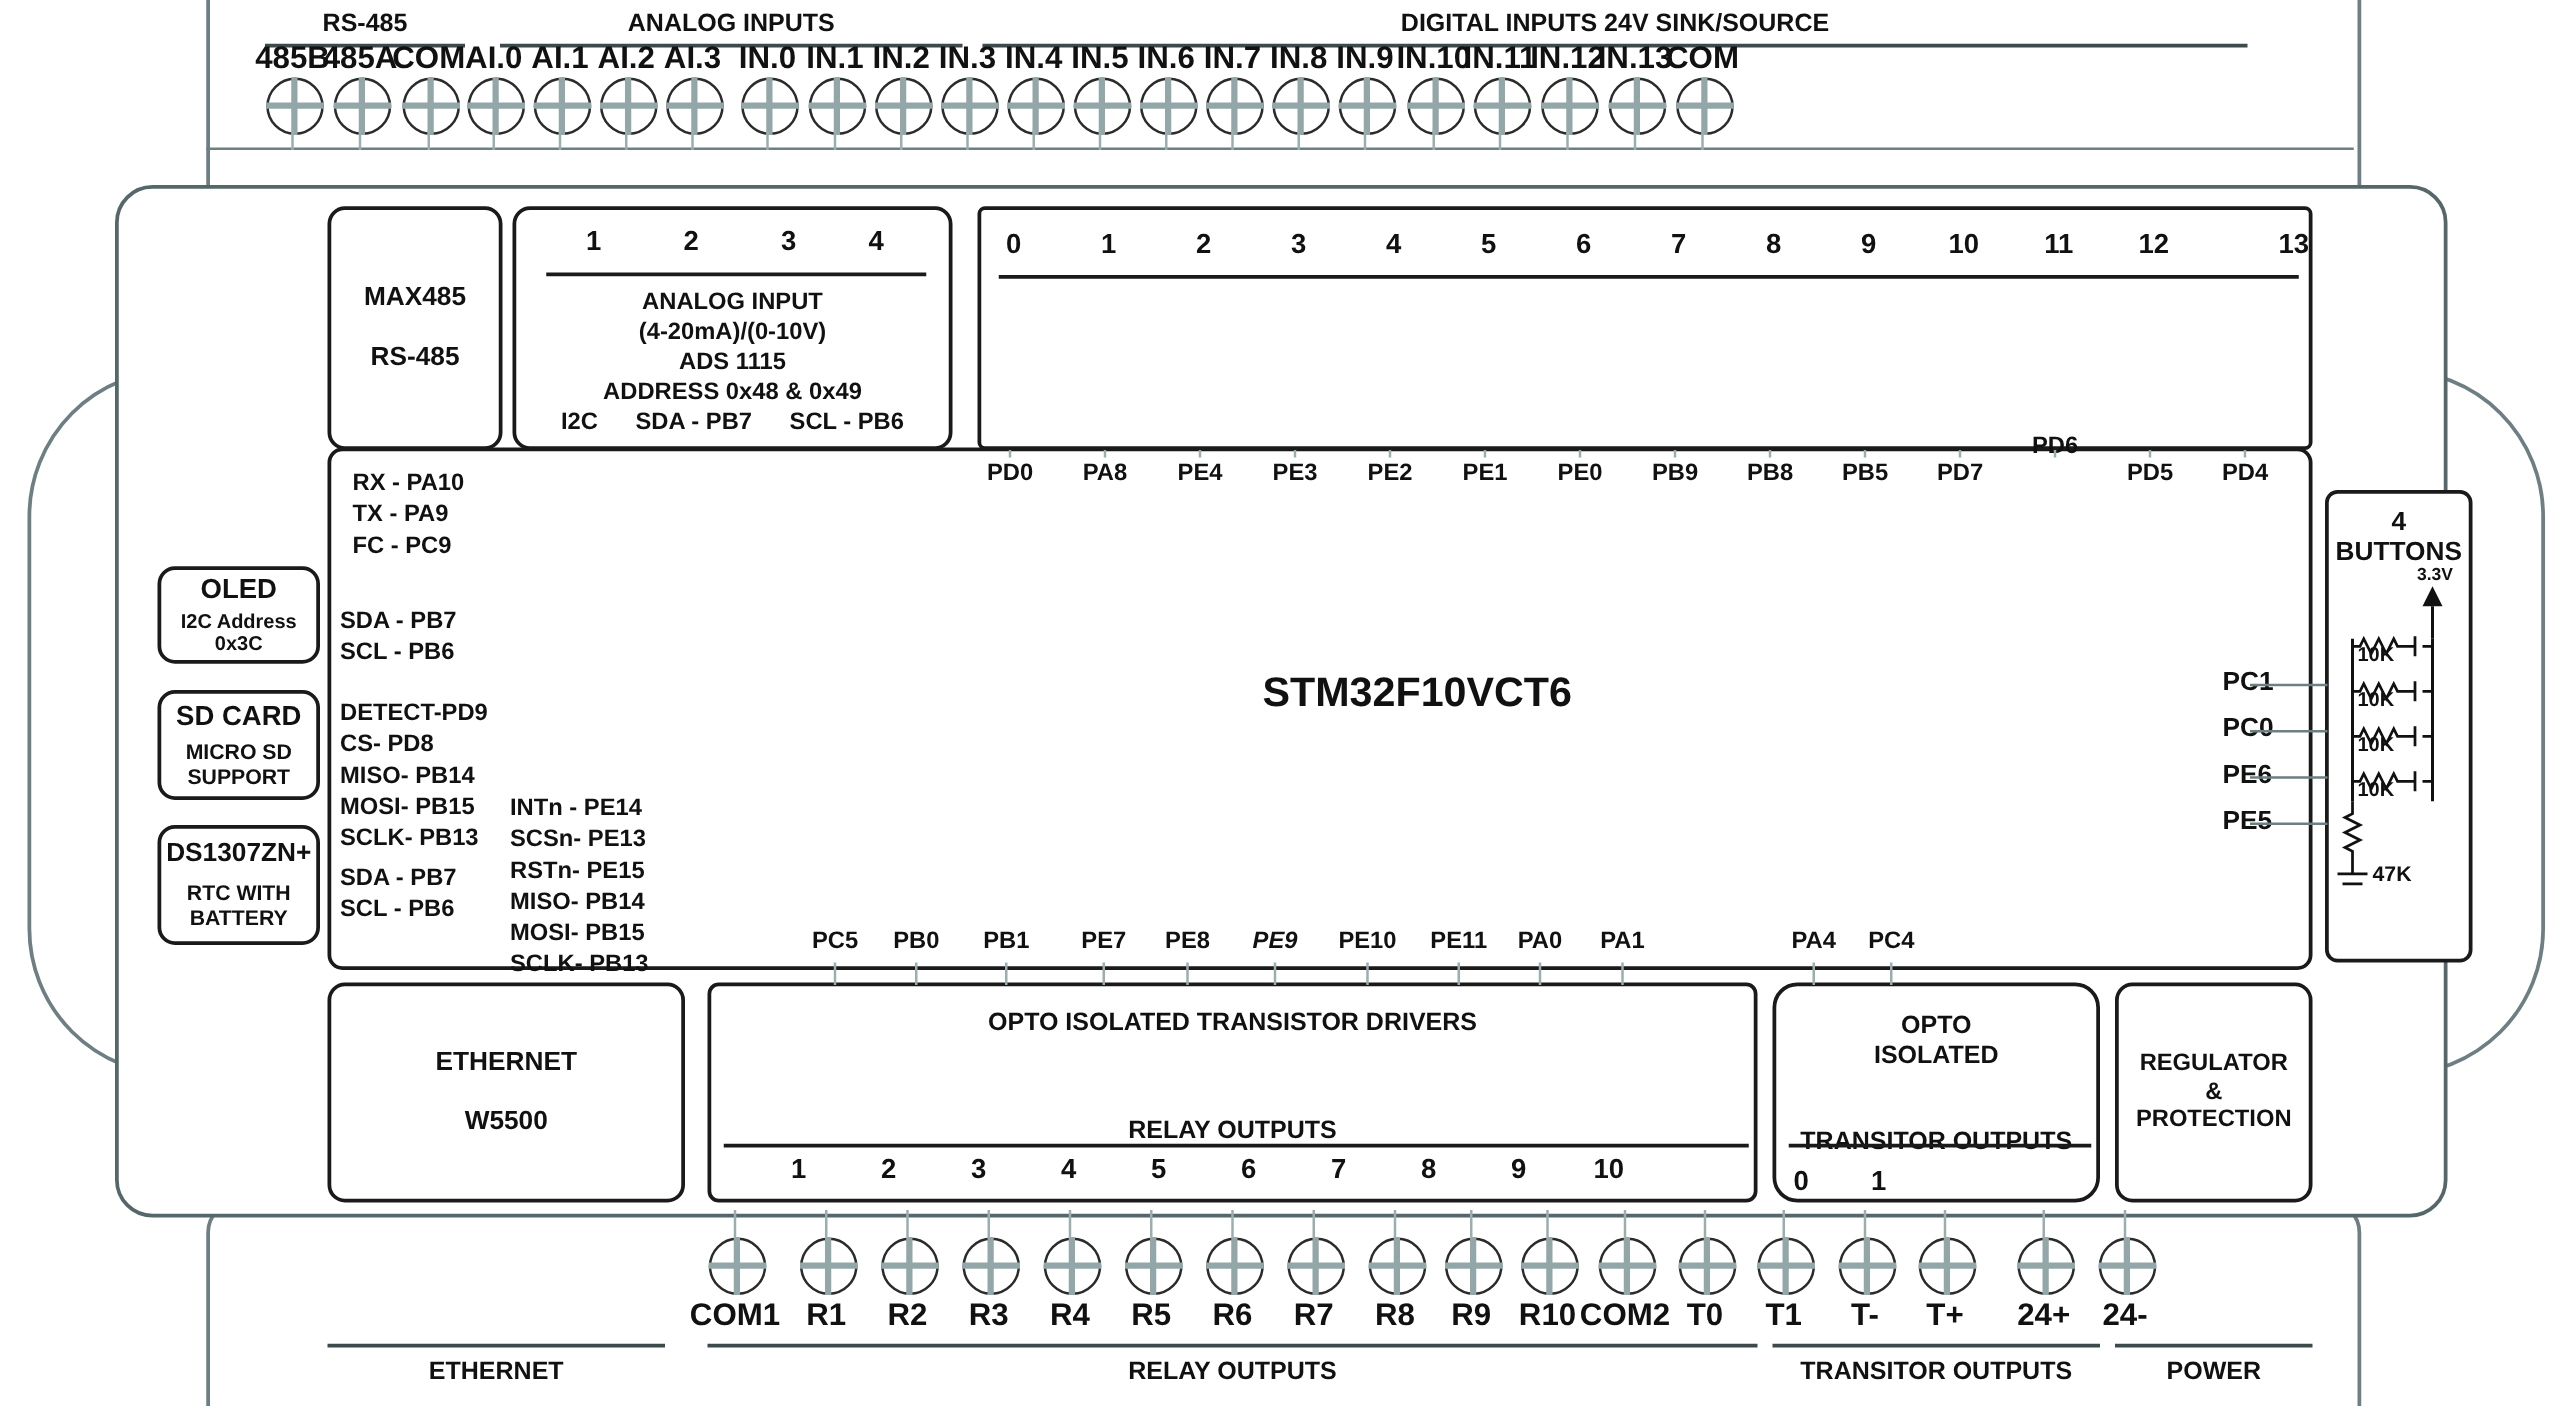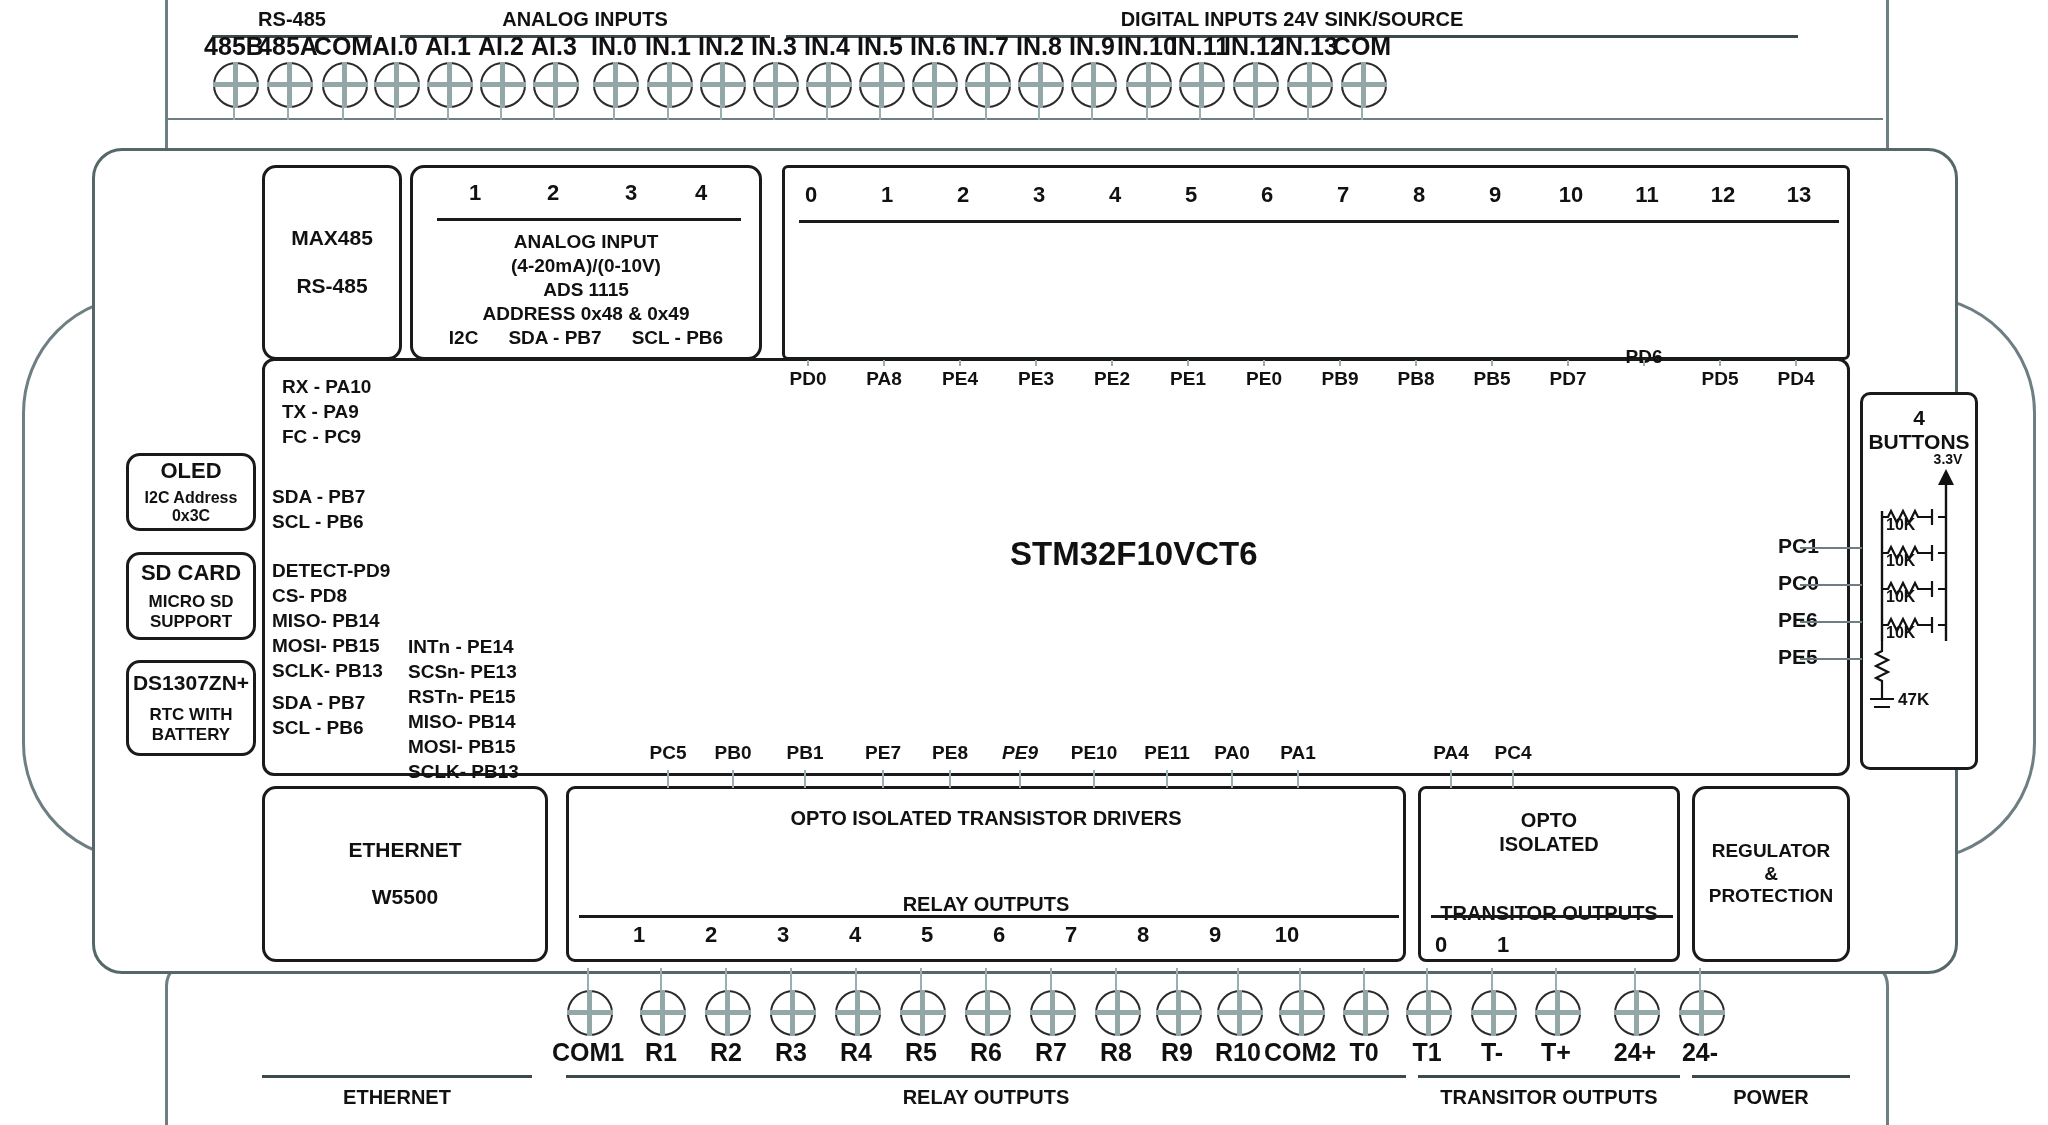--- a/index.html
+++ b/index.html
@@ -141,21 +141,21 @@
         <div class="numlbl" style="left:234px;top:14px;width:40px;">3</div>
         <div class="numlbl" style="left:310px;top:14px;width:40px;">4</div>
         <div class="numlbl" style="left:386px;top:14px;width:40px;">5</div>
         <div class="numlbl" style="left:462px;top:14px;width:40px;">6</div>
         <div class="numlbl" style="left:538px;top:14px;width:40px;">7</div>
         <div class="numlbl" style="left:614px;top:14px;width:40px;">8</div>
         <div class="numlbl" style="left:690px;top:14px;width:40px;">9</div>
         <div class="numlbl" style="left:766px;top:14px;width:40px;">10</div>
         <div class="numlbl" style="left:842px;top:14px;width:40px;">11</div>
         <div class="numlbl" style="left:918px;top:14px;width:40px;">12</div>
-        <div class="numlbl" style="left:994px;top:14px;width:40px;">13</div>
+        <div class="numlbl" style="left:1030px;top:14px;width:40px;">13</div>
       </div>
     <div class="rule-dark" style="left:14px;top:52px;width:1040px;"></div>
   </div>
 
   <div class="blk" style="left:262px;top:358px;width:1588px;height:418px;border-radius:12px;"></div>
   <div class="mcu-name" style="left:1010px;top:535px;">STM32F10VCT6</div>
 
   <div id="mcu-din-pins">
       <div class="pin" style="left:770px;top:368px;width:76px;">PD0</div>
       <div class="pin" style="left:846px;top:368px;width:76px;">PA8</div>
@@ -290,21 +290,21 @@
         <div class="numlbl" style="left:266px;top:0px;width:40px;">4</div>
         <div class="numlbl" style="left:338px;top:0px;width:40px;">5</div>
         <div class="numlbl" style="left:410px;top:0px;width:40px;">6</div>
         <div class="numlbl" style="left:482px;top:0px;width:40px;">7</div>
         <div class="numlbl" style="left:554px;top:0px;width:40px;">8</div>
         <div class="numlbl" style="left:626px;top:0px;width:40px;">9</div>
         <div class="numlbl" style="left:698px;top:0px;width:40px;">10</div>
       </div>
   </div>
 
-  <div class="blk" style="left:1418px;top:786px;width:262px;height:176px;justify-content:flex-start;border-radius:8px;">
+  <div class="blk" style="left:1418px;top:786px;width:262px;height:176px;justify-content:flex-start;border-radius:20px;">
     <div class="t" style="font-size:20px;margin-top:20px;">OPTO</div>
     <div class="t" style="font-size:20px;">ISOLATED</div>
     <div class="t" style="font-size:20px;margin-top:46px;">TRANSITOR OUTPUTS</div>
     <div class="rule-dark" style="left:10px;top:126px;width:242px;"></div>
     <div id="transistor-channels" style="position:relative;width:100%;height:40px;margin-top:6px;">
         <div class="numlbl" style="left:0px;top:0px;width:40px;">0</div>
         <div class="numlbl" style="left:62px;top:0px;width:40px;">1</div>
       </div>
   </div>
 

